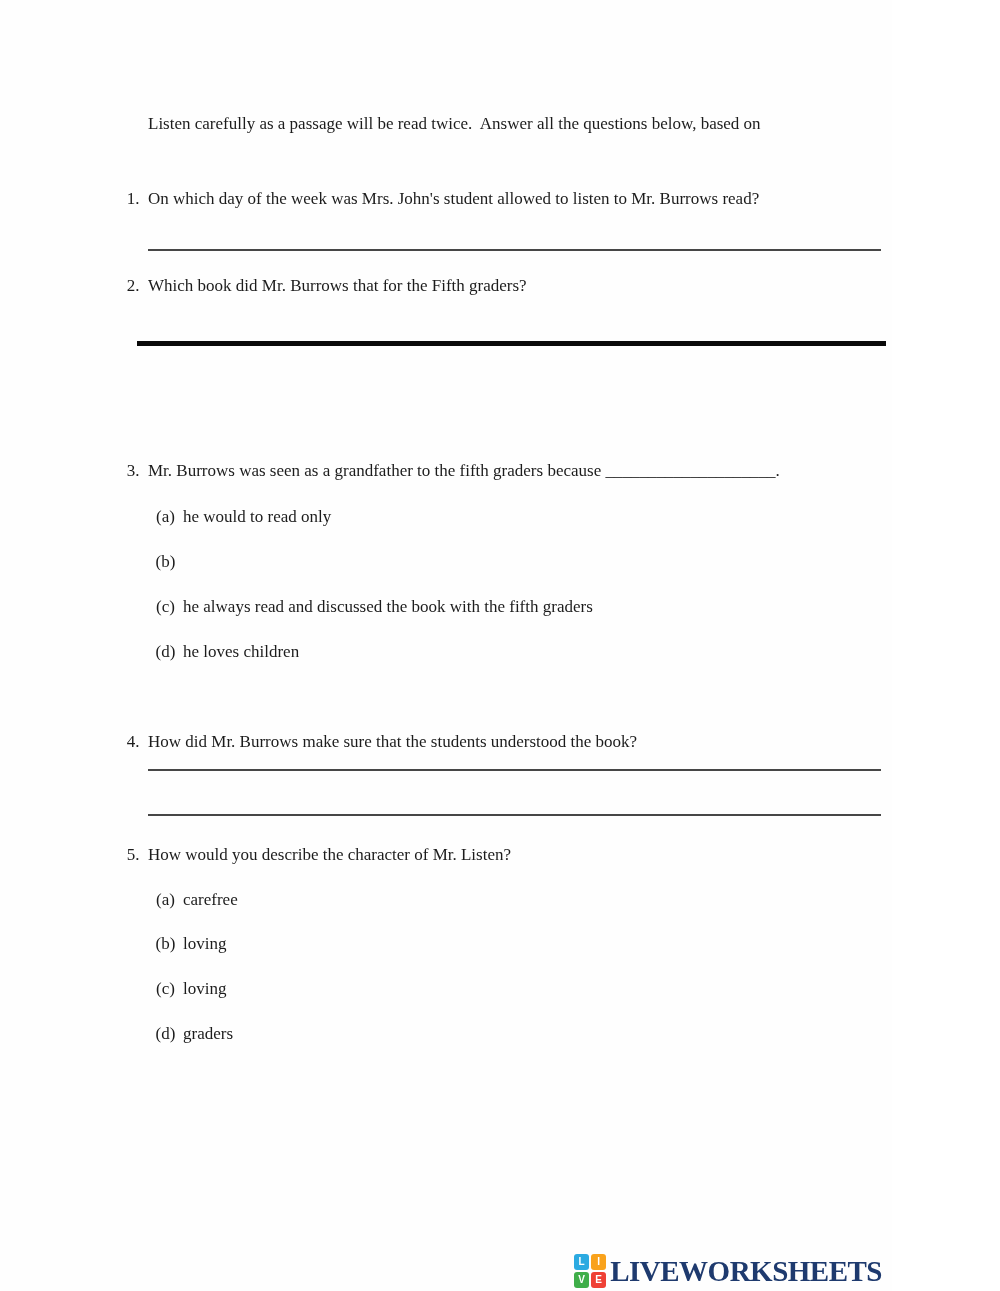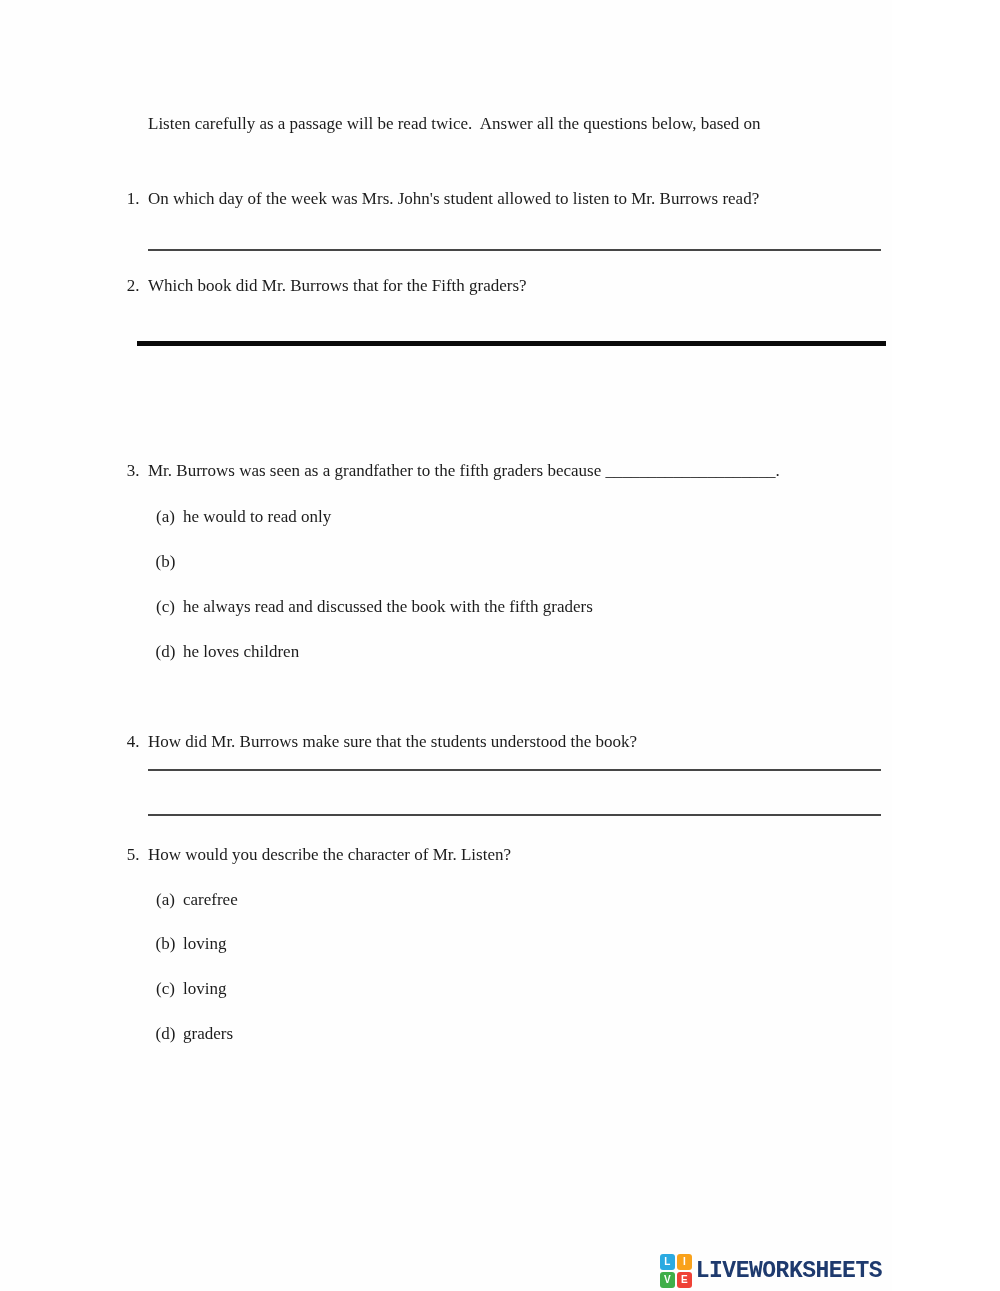--- a/index.html
+++ b/index.html
@@ -81,23 +81,23 @@
     display: flex;
     align-items: center;
     justify-content: center;
     color: #ffffff;
     font-family: "Liberation Sans", sans-serif;
     font-weight: bold;
     font-size: 10px;
     line-height: 1;
   }
   .brand-text {
-    font-family: Liberation Mono, monospace;
+    font-family: Liberation Serif, serif;
     font-weight: bold;
-    font-size: 23px;
+    font-size: 29px;
     letter-spacing: -0.5px;
   }
 </style>
 </head>
 <body>
 
 <div class="page">
 
   <div class="intro">
     <div class="intro-line">Listen carefully as a passage will be read twice.  Answer all the questions below, based on</div>

